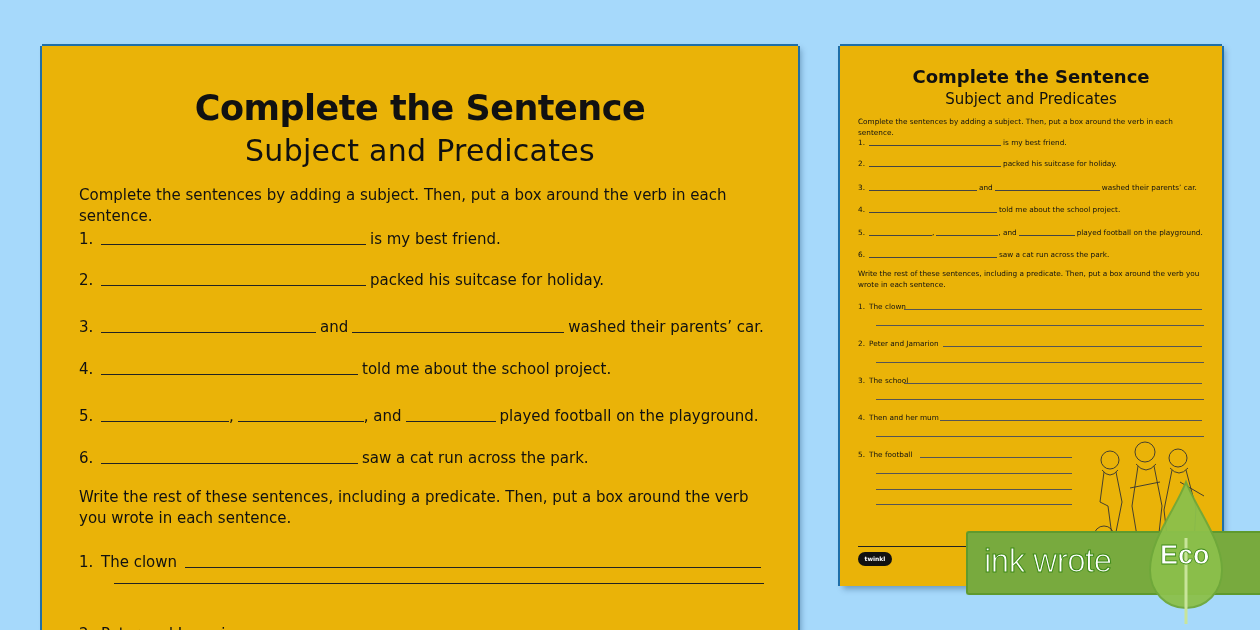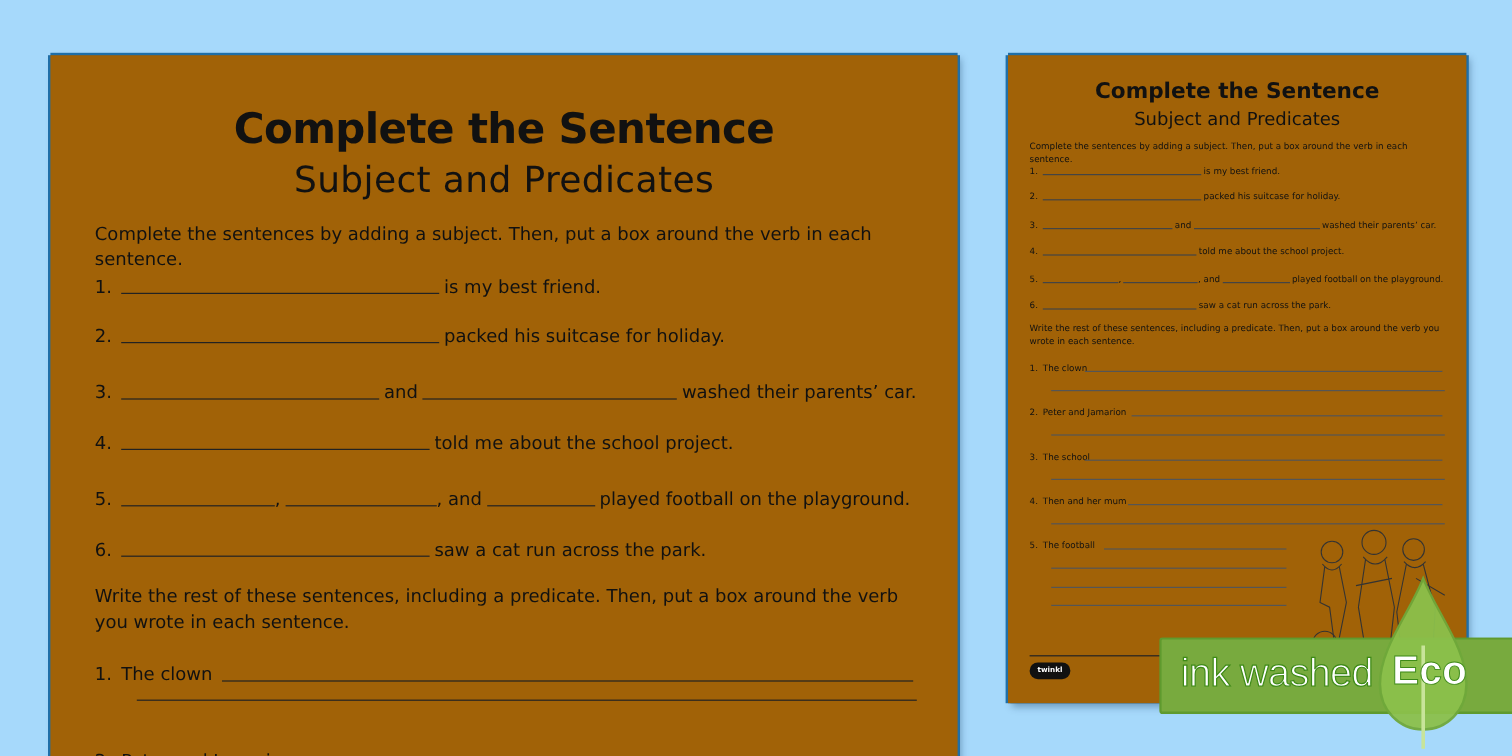--- a/index.html
+++ b/index.html
@@ -1,20 +1,20 @@
 <!DOCTYPE html>
 <html><head>
 <meta charset="utf-8">
 <style>
   * { box-sizing: border-box; margin: 0; padding: 0; }
   html, body { width: 1260px; height: 630px; overflow: hidden; }
   body { background: #a6d9fb; font-family: "DejaVu Sans", sans-serif; position: relative; color: #111; }
 
   .page {
-    position: absolute; background: #a16207;
+    position: absolute; background: #eab308;
     box-shadow: -2px 0 0 #1f6fa8, 2px 0 0 #1f6fa8, 0 -2px 0 #1f6fa8, 3px 3px 6px rgba(0,40,80,0.35);
   }
   .page.big { left: 42px; top: 46px; width: 756px; height: 600px; }
   .page.small { left: 840px; top: 46px; width: 382px; height: 540px; }
 
   
   .big .title { position: absolute; left: 0; width: 100%; top: 42px; text-align: center; font-size: 35px; font-weight: bold; letter-spacing: -0.5px; }
   .big .subtitle { position: absolute; left: 0; width: 100%; top: 87px; text-align: center; font-size: 30px; font-weight: normal; letter-spacing: 0.3px; }
   .big .instr { position: absolute; left: 37px; top: 139px; font-size: 15px; width: 690px; line-height: 21px; }
   .big .row { position: absolute; left: 37px; font-size: 15px; height: 22px; display: flex; align-items: flex-end; white-space: nowrap; }
@@ -32,21 +32,21 @@
   .small .blank { height: 8px; border-bottom: 1px solid #444; margin: 0 2px 1px 0; }
   .small .sline { position: absolute; border-bottom: 1px solid #555; }
   .small .footer-line { position: absolute; left: 18px; top: 500px; width: 330px; border-bottom: 1.5px solid #222; }
   .logo { position: absolute; left: 18px; top: 506px; width: 34px; height: 14px; background: #111; border-radius: 8px; color: #fff; font-size: 6px; font-weight: bold; text-align: center; line-height: 14px; }
   .illustration { position: absolute; left: 240px; top: 392px; width: 140px; height: 110px; }
 
   
   .eco-bar { position: absolute; left: 966px; top: 531px; width: 294px; height: 64px; background: #78aa3e; border: 2px solid #5f9a2e; border-right: none; border-radius: 3px 0 0 3px; }
   .eco-text { position: absolute; left: 984px; top: 542px; font-size: 33px; color: #fff; -webkit-text-stroke: 1px #3e8a17; letter-spacing: -0.5px; font-family: "Liberation Sans", sans-serif; }
   .leaf { position: absolute; left: 1146px; top: 478px; width: 80px; height: 148px; }
-  .eco-word { position: absolute; left: 1160px; top: 540px; font-size: 34px; font-weight: bold; color: #fff; -webkit-text-stroke: 0.8px #3e8a17; font-family: "Liberation Sans", sans-serif; }
+  .eco-word { position: absolute; left: 1160px; top: 540px; font-size: 27px; font-weight: bold; color: #fff; -webkit-text-stroke: 0.8px #3e8a17; font-family: "Liberation Sans", sans-serif; }
 </style>
 </head>
 <body>
 
 <div class="page big">
   <div class="title">Complete the Sentence</div>
   <div class="subtitle">Subject and Predicates</div>
   <div class="instr">Complete the sentences by adding a subject. Then, put a box around the verb in each sentence.</div>
 
   <div class="row" style="top:180px">
@@ -191,18 +191,18 @@
         <path d="M90 30 q9 10 18 0 M92 32 l-8 40 l4 34 M106 32 l10 38 l-2 34 M100 44 l24 14"></path>
       <circle cx="24" cy="98" r="10"></circle>
     </g>
   </svg>
 
   <div class="footer-line"></div>
   <div class="logo">twinkl</div>
 </div>
 
 <div class="eco-bar"></div>
-<div class="eco-text">ink washed</div>
+<div class="eco-text">ink wrote</div>
 <svg class="leaf" viewBox="0 0 80 148">
   <path d="M40 4 C52 34 76 62 76 92 C76 114 60 130 40 130 C20 130 4 114 4 92 C4 62 28 34 40 4 Z" fill="#8cc04b" stroke="#6fa83a" stroke-width="2" opacity="0.95"></path>
   <line x1="40" y1="60" x2="40" y2="146" stroke="#c8e49a" stroke-width="3"></line>
 </svg>
 <div class="eco-word">Eco</div>
 
 </body></html>

